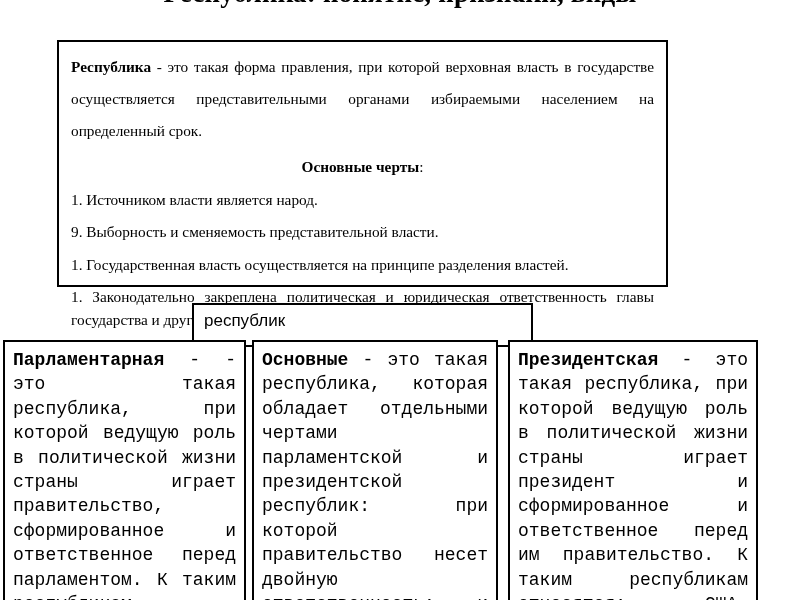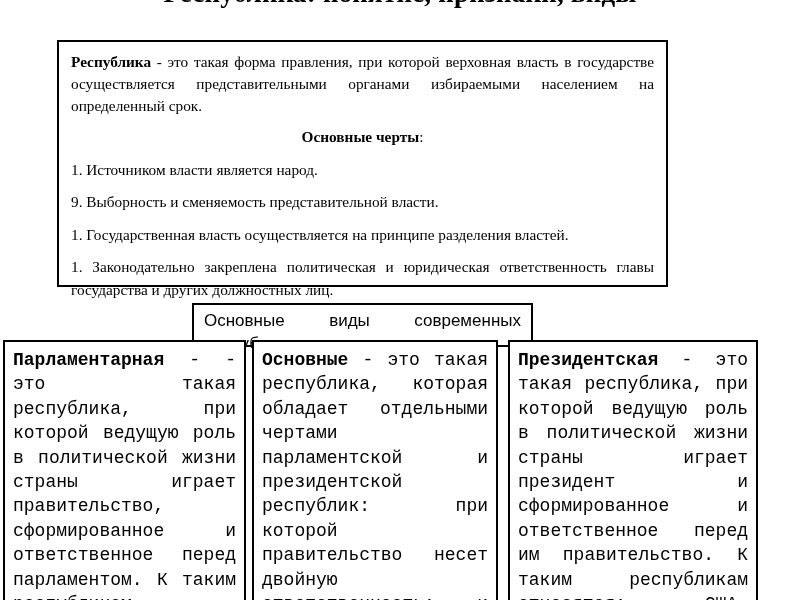--- a/index.html
+++ b/index.html
@@ -38,21 +38,21 @@
     left: 57px;
     top: 40px;
     width: 611px;
     height: 247px;
     border: 2px solid #000000;
     box-sizing: border-box;
     padding: 9px 12px 0 12px;
   }
   .para {
     font-size: 15.3px;
-    line-height: 22px;
+    line-height: 32px;
     text-align: justify;
     text-justify: inter-word;
     margin: 0 0 9px 0;
   }
   .para b { font-weight: bold; }
 
   #features-heading {
     text-align: center;
     font-size: 15.3px;
     line-height: 22.6px;
@@ -130,21 +130,20 @@
     <div id="features-heading"><b>Основные черты</b><span>:</span></div>
 
     <p class="list-item">1. Источником власти является народ.</p>
     <p class="list-item">9. Выборность и сменяемость представительной власти.</p>
     <p class="list-item">1. Государственная власть осуществляется на принципе разделения властей.</p>
     <p class="list-item">1. Законодательно закреплена политическая и юридическая ответственность главы государства и других должностных лиц.</p>
 
   </div>
 
   <div id="types-header">
-    <span class="hdr-line1">Основные виды современных</span>
     <span class="hdr-line2">республик</span>
   </div>
 
   <div class="col" id="col-parliamentary">
     <p class="col-text"><b>Парламентарная</b><span> -  - это такая республика, при которой ведущую роль в политической жизни страны играет правительство, сформированное и ответственное перед парламентом. К таким республикам относятся: Германия, Италия, Финляндия, Венгрия и др.</span></p>
   </div>
 
   <div class="col" id="col-mixed">
     <p class="col-text"><b>Основные</b><span> - это такая республика, которая обладает отдельными чертами парламентской и президентской республик: при которой правительство несет двойную ответственность: и перед президентом и перед парламентом. К таким – относятся: Франция, Россия, Португалия, Болгария и др.</span></p>
   </div>

